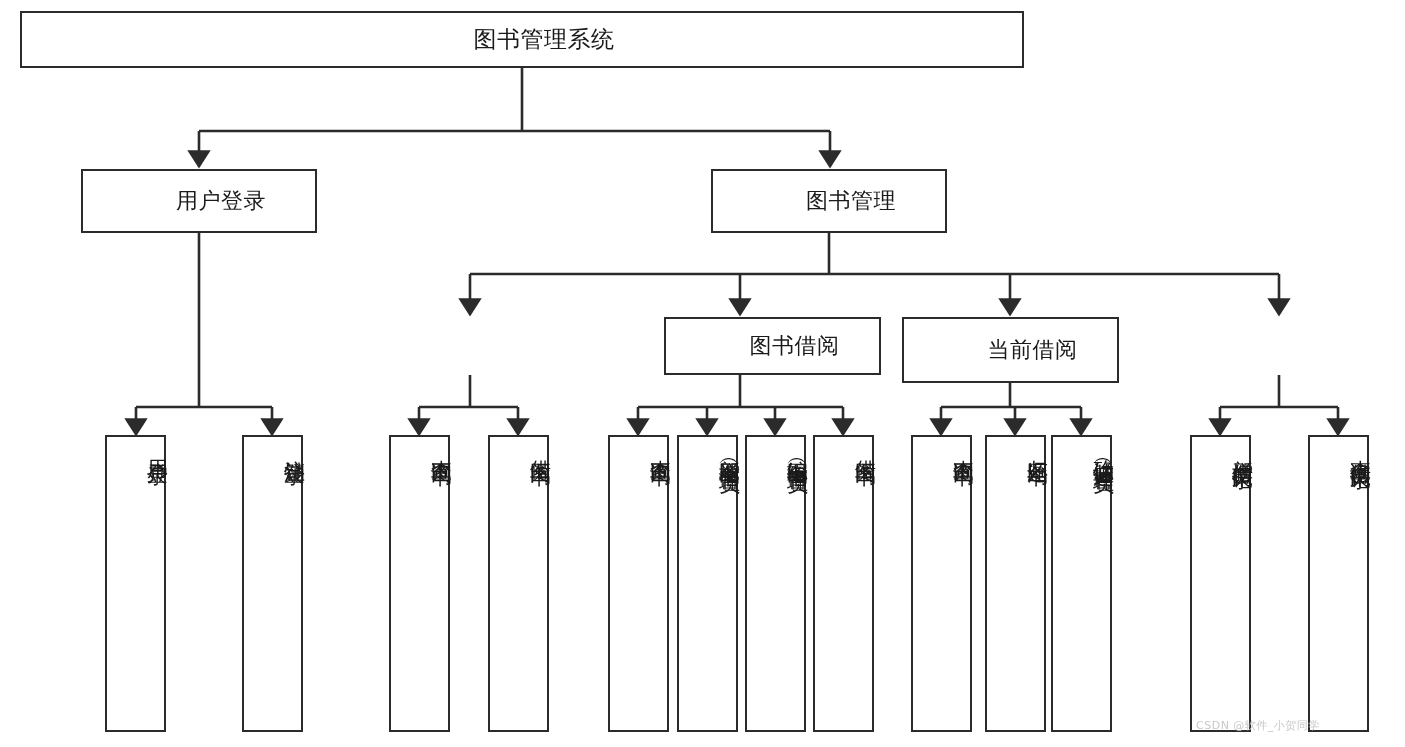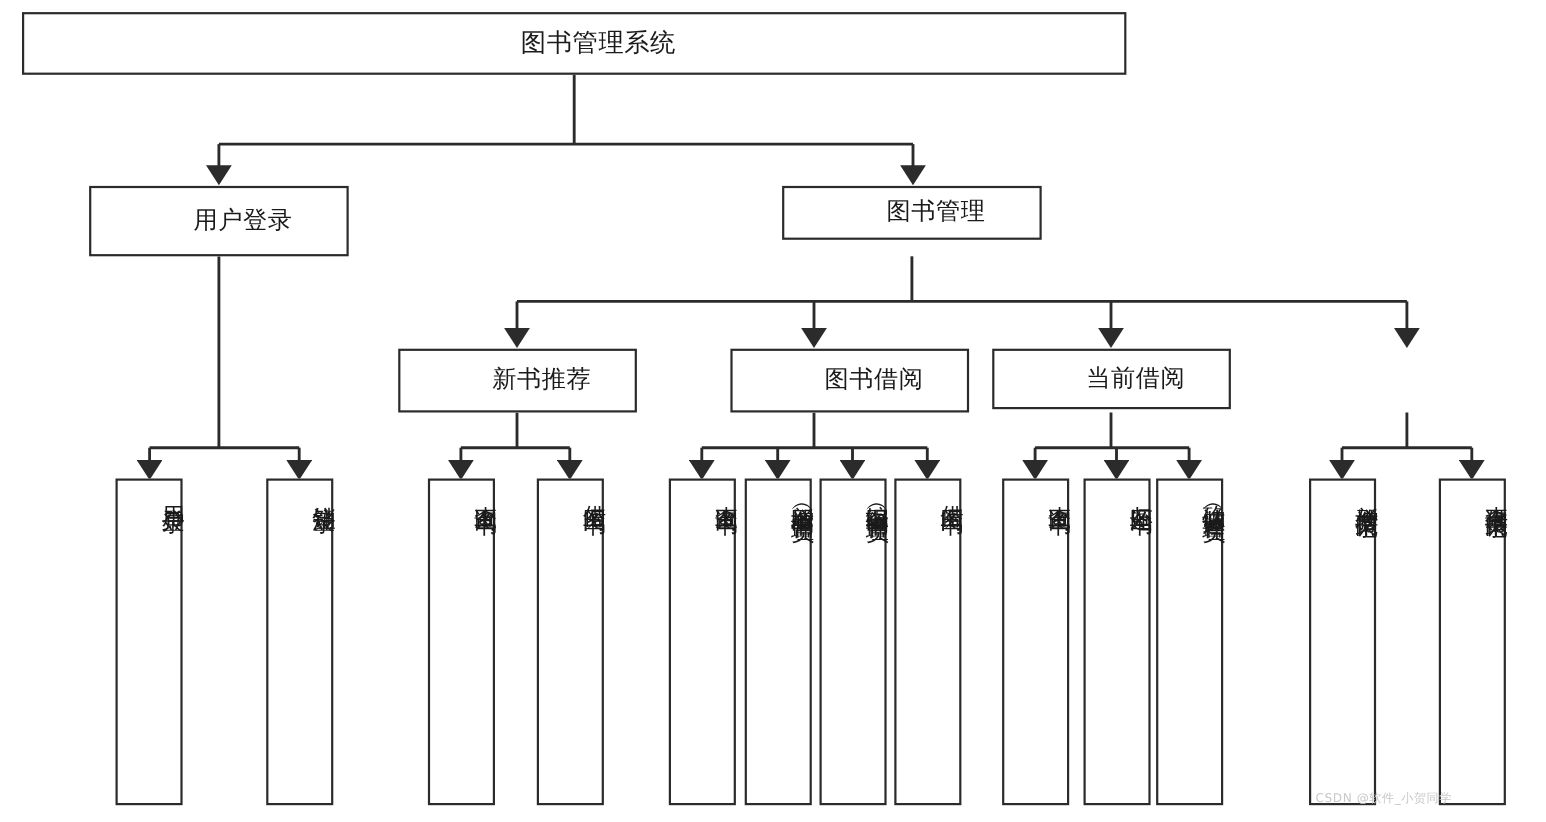--- a/index.html
+++ b/index.html
@@ -122,31 +122,28 @@
     </g>
   </svg>
 
   <div class="node horizontal root" style="left: 20px; top: 11px; width: 1004px; height: 57px;">
     <span class="label">图书管理系统</span>
   </div>
 
   <div class="node horizontal" style="left: 81px; top: 169px; width: 236px; height: 64px;">
     <span class="label">用户登录</span>
   </div>
-  <div class="node horizontal" style="left: 711px; top: 169px; width: 236px; height: 49px; font-family: Liberation Mono, monospace;">
+  <div class="node horizontal" style="left: 711px; top: 169px; width: 236px; height: 64px;">
     <span class="label">图书管理</span>
   </div>
 
-  <div class="node horizontal" style="left: 362px; top: 317px; width: 217px; height: 58px;">
-    <span class="label">新书推荐</span>
-  </div>
   <div class="node horizontal" style="left: 632px; top: 317px; width: 217px; height: 58px; margin-left: 32px;">
     <span class="label">图书借阅</span>
   </div>
-  <div class="node horizontal" style="left: 902px; top: 317px; width: 217px; height: 55px;">
+  <div class="node horizontal" style="left: 902px; top: 317px; width: 217px; height: 66px;">
     <span class="label">当前借阅</span>
   </div>
 
   <div class="node vertical" style="left: 105px; top: 435px; width: 61px; height: 297px;">
     <span class="label">用户登录</span>
   </div>
   <div class="node vertical" style="left: 242px; top: 435px; width: 61px; height: 297px;">
     <span class="label">注销登录</span>
   </div>
   <div class="node vertical" style="left: 389px; top: 435px; width: 61px; height: 297px;">

